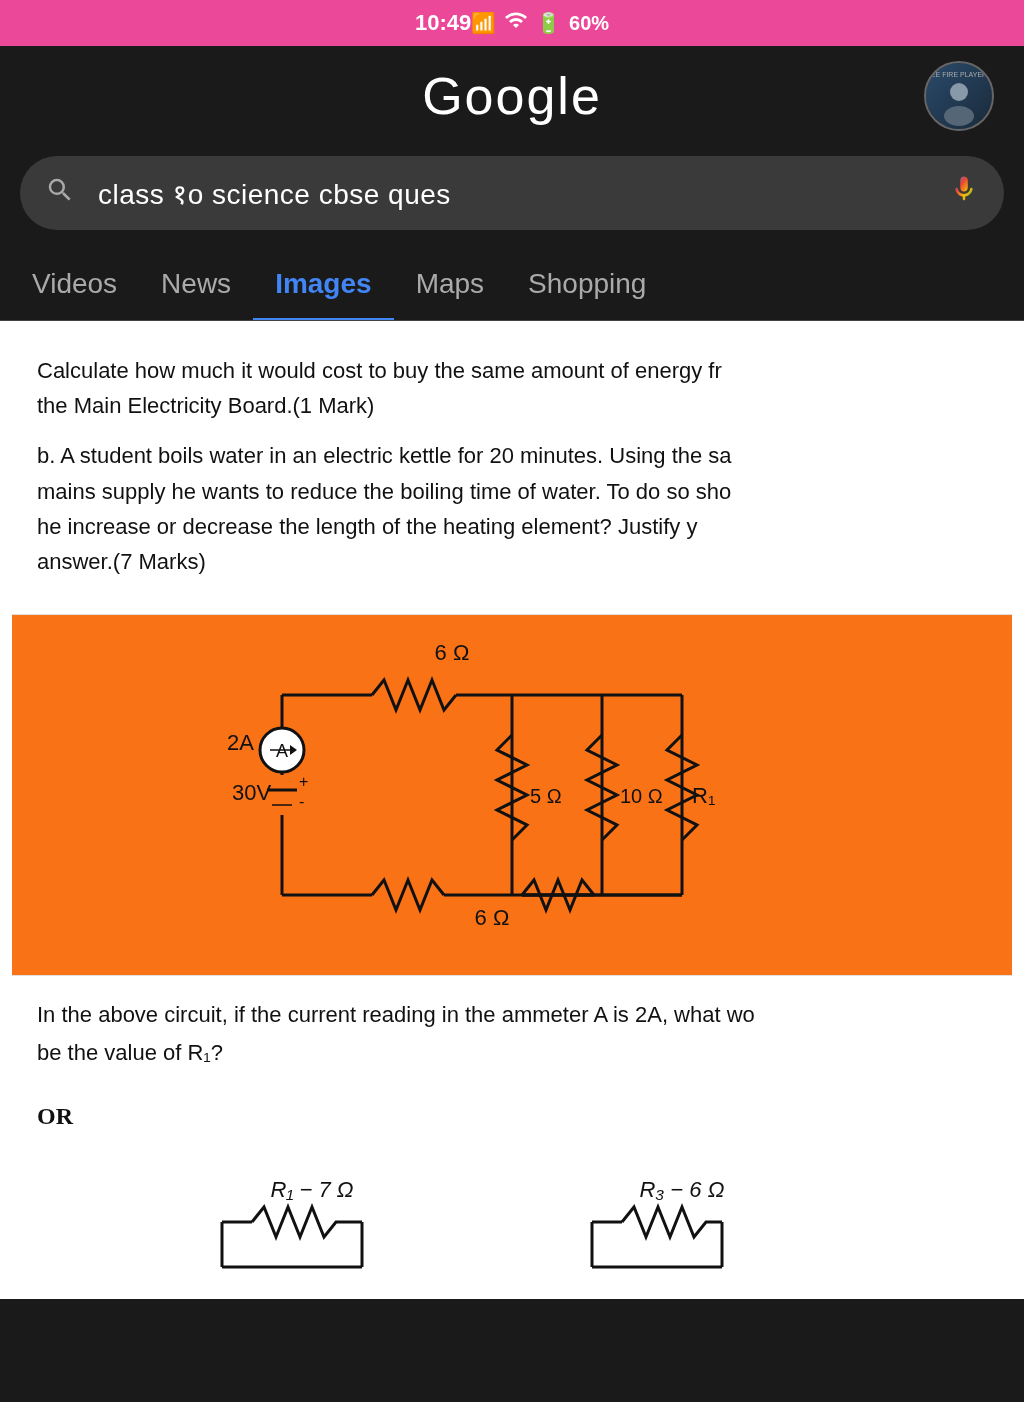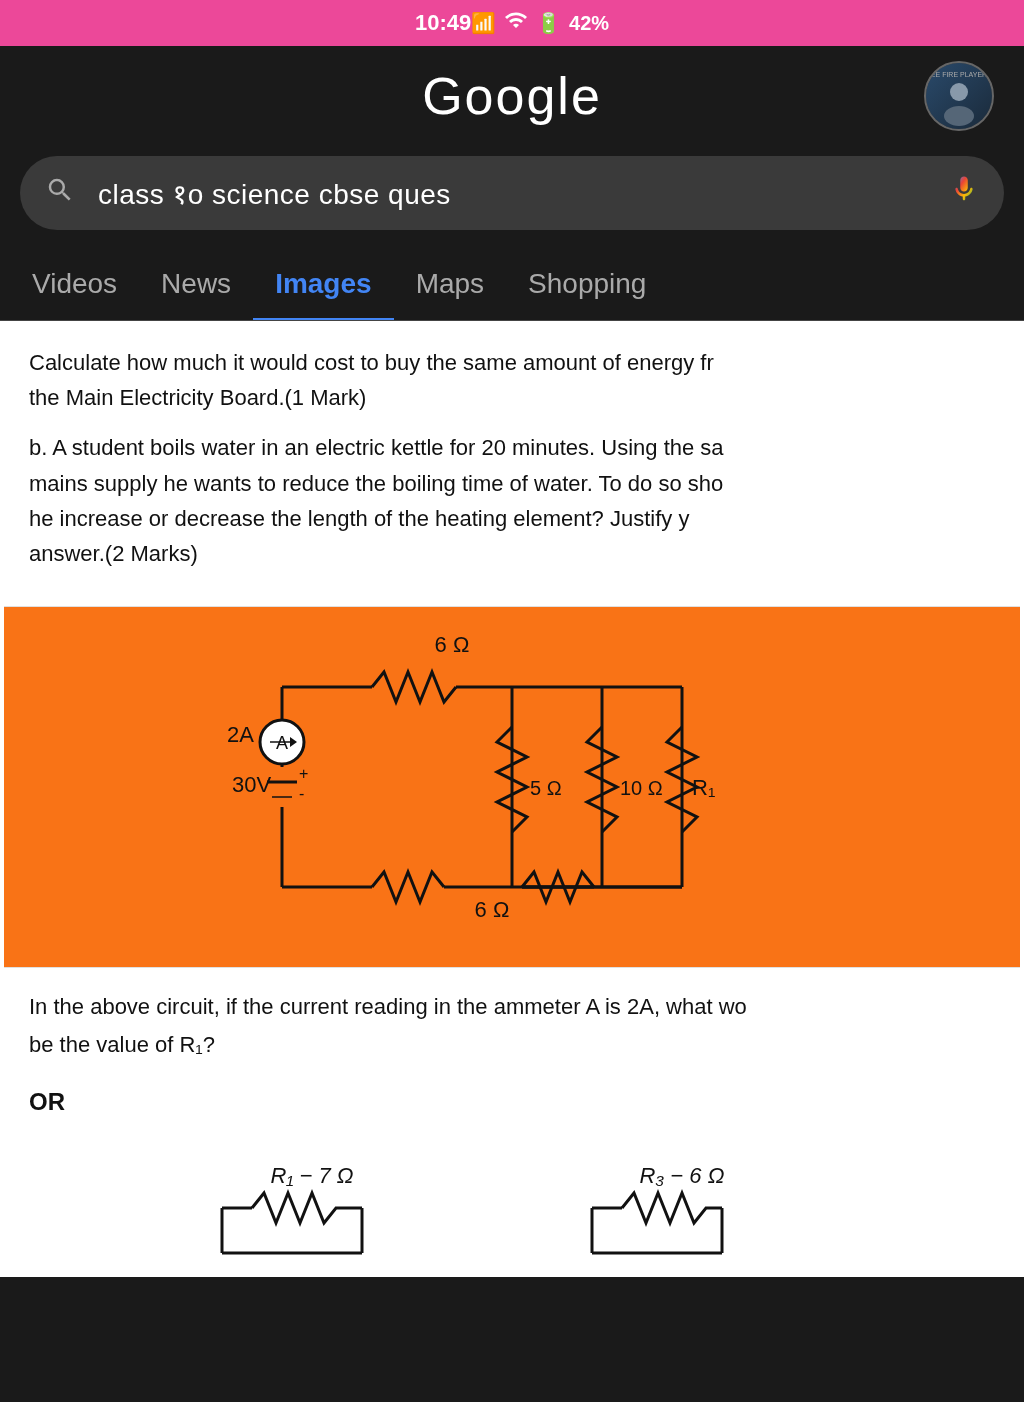--- a/index.html
+++ b/index.html
@@ -128,21 +128,21 @@
     .nav-tab.active {
       color: #4285f4;
       border-bottom: 3px solid #4285f4;
       font-weight: bold;
     }
 
     
     .content-area {
       background: white;
       min-height: 900px;
-      padding: 4px;
+      padding: 12px;
     }
 
     
     .text-block {
       padding: 20px 25px;
       border-bottom: 1px solid #e0e0e0;
       font-size: 22px;
       line-height: 1.6;
       color: #111;
     }
@@ -193,21 +193,21 @@
   <span>10:49</span>
   <div class="status-right">
 
     <span style="font-size:20px;">📶</span>
     <span>
       <svg width="24" height="24" viewBox="0 0 24 24" fill="white">
         <path d="M1 9l2 2c4.97-4.97 13.03-4.97 18 0l2-2C16.93 2.93 7.08 2.93 1 9zm8 8l3 3 3-3a4.237 4.237 0 00-6 0zm-4-4l2 2a7.074 7.074 0 0110 0l2-2C15.14 9.14 8.87 9.14 5 13z"></path>
       </svg>
     </span>
     <span style="font-size:20px;">🔋</span>
-    <span style="color:white;font-size:20px;">42%</span>
+    <span style="color:white;font-size:20px;">60%</span>
   </div>
 </div>
 
 <div class="google-header">
   <h1 class="google-title">Google</h1>
   <div class="profile-avatar">
     <div class="profile-avatar-inner">
       <span class="avatar-label">EE FIRE PLAYER</span>
 
       <svg width="50" height="50" viewBox="0 0 50 50" style="margin-top:10px;">
@@ -254,21 +254,21 @@
 
   <div class="text-block">
     <div class="question-item">
       <span>Calculate how much it would cost to buy the same amount of energy fr</span><br>
       <span>the Main Electricity Board.(1 Mark)</span>
     </div>
     <div class="question-item">
       <span>b.  A student boils water in an electric kettle for 20 minutes. Using the sa</span><br>
       <span>mains supply he wants to reduce the boiling time of water. To do so sho</span><br>
       <span>he increase or decrease the length of the heating element? Justify y</span><br>
-      <span>answer.(2 Marks)</span>
+      <span>answer.(7 Marks)</span>
     </div>
   </div>
 
   <div class="circuit-container">
     <svg class="circuit-svg" width="760" height="320" viewBox="0 0 760 320" xmlns="http://www.w3.org/2000/svg">
 
       <text x="320" y="25" font-size="22" font-family="Arial" fill="#111" text-anchor="middle">6 Ω</text>
 
       <line x1="150" y1="60" x2="240" y2="60" stroke="#111" stroke-width="3"></line>
 
@@ -323,21 +323,21 @@
       <text x="560" y="168" font-size="22" font-family="Arial" fill="#111">R₁</text>
 
       <polyline points="550,100 535,115 565,130 535,145 565,160 535,175 565,190 550,205" fill="none" stroke="#111" stroke-width="3"></polyline>
 
     </svg>
   </div>
 
   <div class="lower-text">
     <p>In the above circuit, if the current reading in the ammeter A is 2A, what wo</p>
     <p>be the value of R₁?</p>
-    <p class="or-label" style="margin-top:19px;">OR</p>
+    <p class="or-label" style="margin-top:25px;font-family:Liberation Serif, serif;">OR</p>
   </div>
 
   <div class="r-circuit-container">
     <svg width="700" height="120" viewBox="0 0 700 120" xmlns="http://www.w3.org/2000/svg">
 
       <text x="150" y="30" font-size="22" font-family="Arial" fill="#111" text-anchor="middle">R₁ − 7 Ω</text>
 
       <line x1="60" y1="55" x2="90" y2="55" stroke="#111" stroke-width="3"></line>
 
       <polyline points="90,55 102,40 114,70 126,40 138,70 150,40 162,70 174,55 186,55 200,55" fill="none" stroke="#111" stroke-width="3"></polyline>

